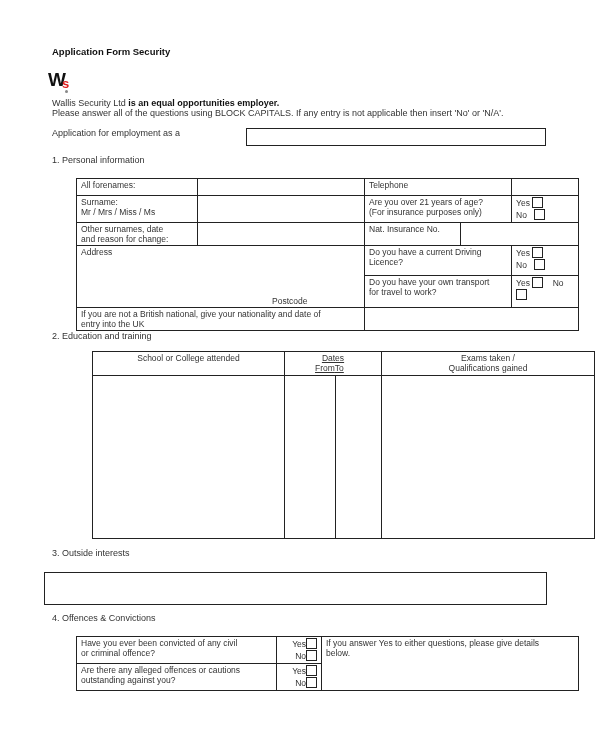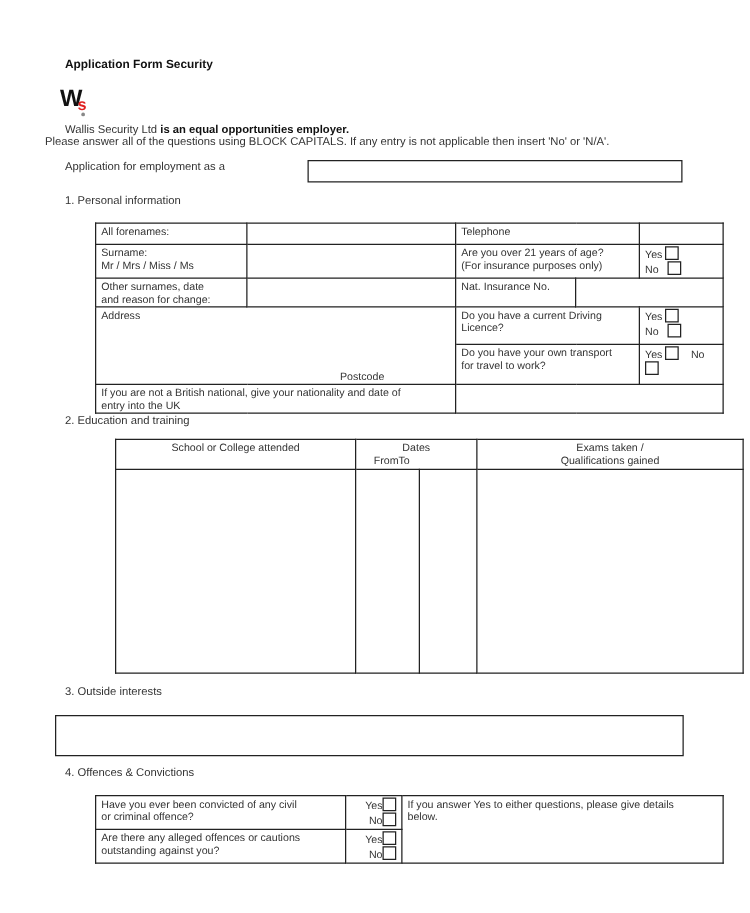--- a/index.html
+++ b/index.html
@@ -6,21 +6,21 @@
   body { width: 600px; height: 730px; position: relative; overflow: hidden;
          font-family: "Liberation Sans", sans-serif; color: #222; font-size: 9px; }
   .abs { position: absolute; }
   .title { left: 52px; top: 46px; font-size: 9.5px; font-weight: bold; color: #111; }
   .logo { left: 48px; top: 69px; width: 36px; height: 24px; }
   .logo .w { position: absolute; left: 0; top: 0; font-size: 19px; font-weight: bold; color: #111; letter-spacing: -2px; font-family: "Liberation Sans", sans-serif; }
   .logo .s { position: absolute; left: 14px; top: 7px; font-size: 13px; font-weight: bold; color: #e02020; }
   .logo .dot { position: absolute; left: 17px; top: 21px; width: 3px; height: 3px; background: #888; border-radius: 50%; }
   .line1 { left: 52px; top: 98px; font-size: 9px; color: #333; }
   .line1 b { color: #111; }
-  .line2 { left: 36px; top: 108px; font-size: 9px; color: #333; }
+  .line2 { left: 52px; top: 108px; font-size: 9px; color: #333; }
   .app-label { left: 52px; top: 128px; font-size: 9px; color: #333; }
   .app-box { left: 246px; top: 128px; width: 298px; height: 16px; border: 1px solid #222; }
   .sec { font-size: 9px; color: #333; }
   table { border-collapse: collapse; position: absolute; table-layout: fixed; margin-left: 32px; }
   td { border: 1px solid #222; padding: 1px 4px; vertical-align: top; font-size: 8.5px; line-height: 10px; color: #333; }
   .cb { display: inline-block; width: 9px; height: 9px; border: 1px solid #222; vertical-align: -2px; background: #fff; }
   .yn { line-height: 11px; }
   .center { text-align: center; }
   .right { text-align: right; }
 </style>
@@ -121,21 +121,21 @@
 <table style="left:60px; top:351px; width:502px;">
   <colgroup>
       <col style="width:192px">
       <col style="width:51px">
       <col style="width:46px">
       <col style="width:213px">
     </colgroup>
   <tbody>
       <tr style="height:24px">
     <td class="center">School or College attended</td>
-    <td colspan="2" style="padding:1px 0;">
+    <td colspan="2" style="padding:1px 16px;text-decoration:underline;">
       <div class="center">Dates</div>
       <div style="display:flex; justify-content:flex-start; padding:0 14px 0 14px;">
             <span>From</span>
             <span>To</span>
           </div>
     </td>
     <td class="center">
           <div>Exams taken /</div>
           <div>Qualifications gained</div>
         </td>

